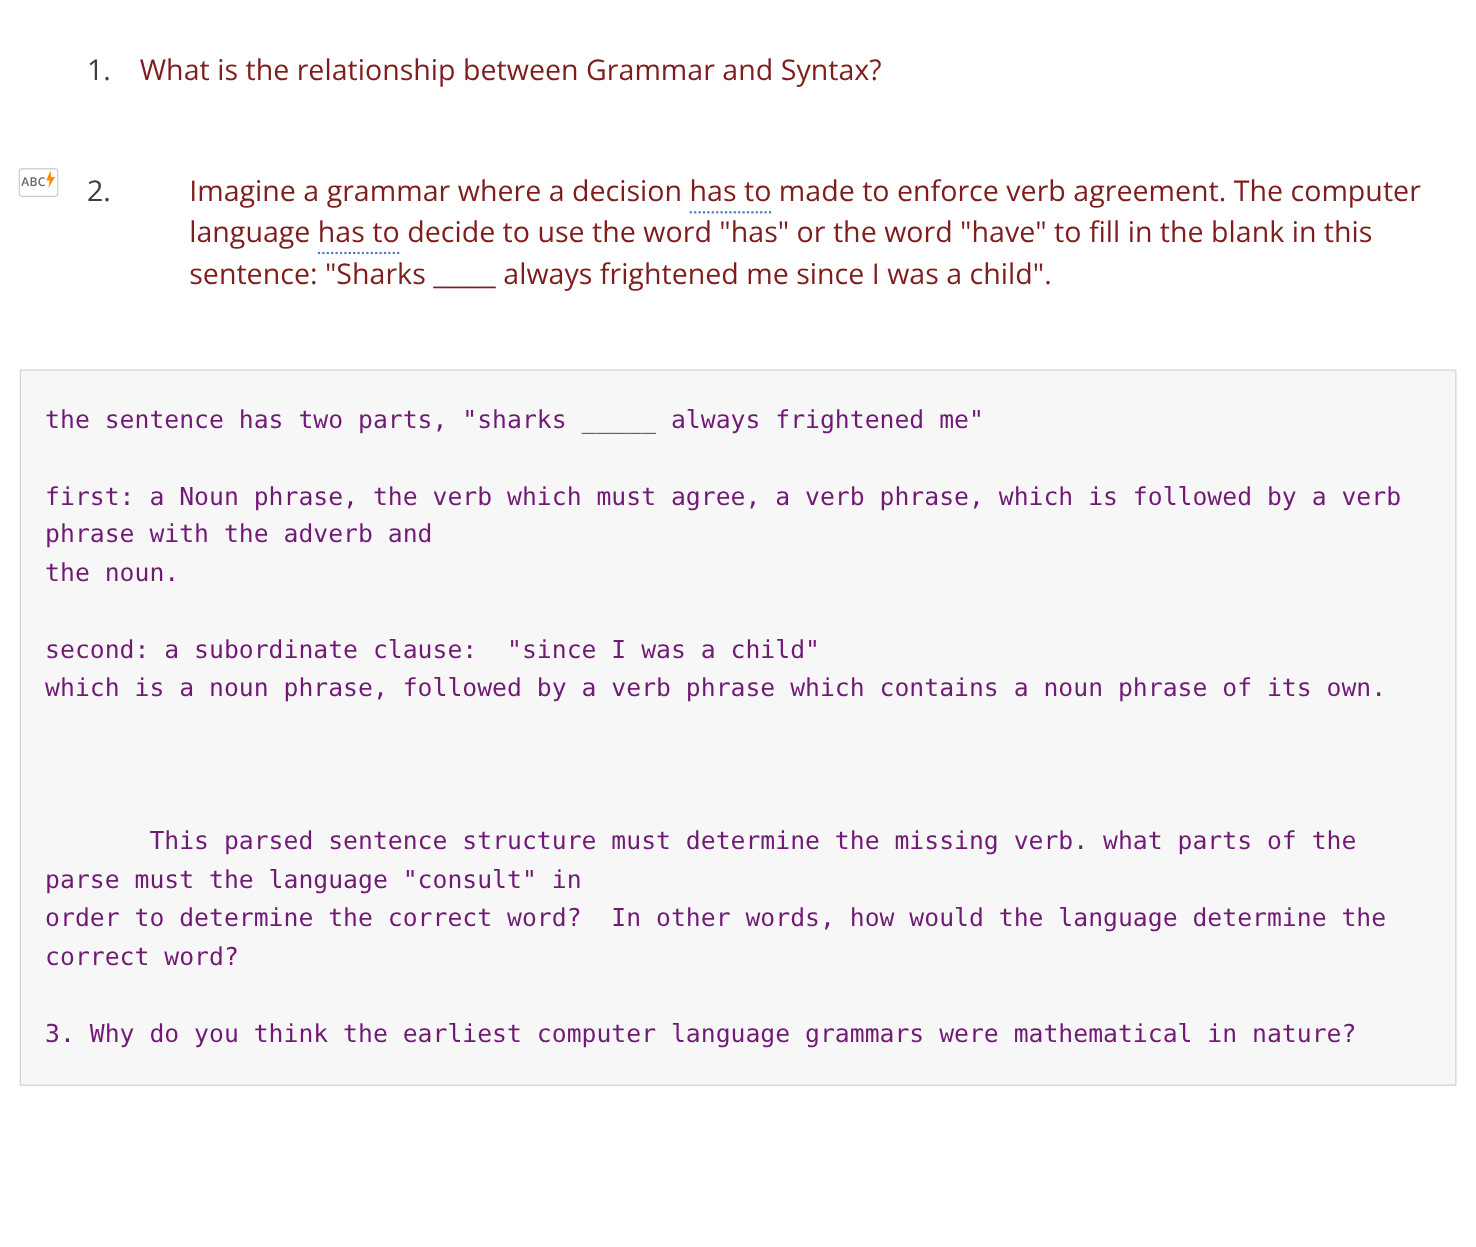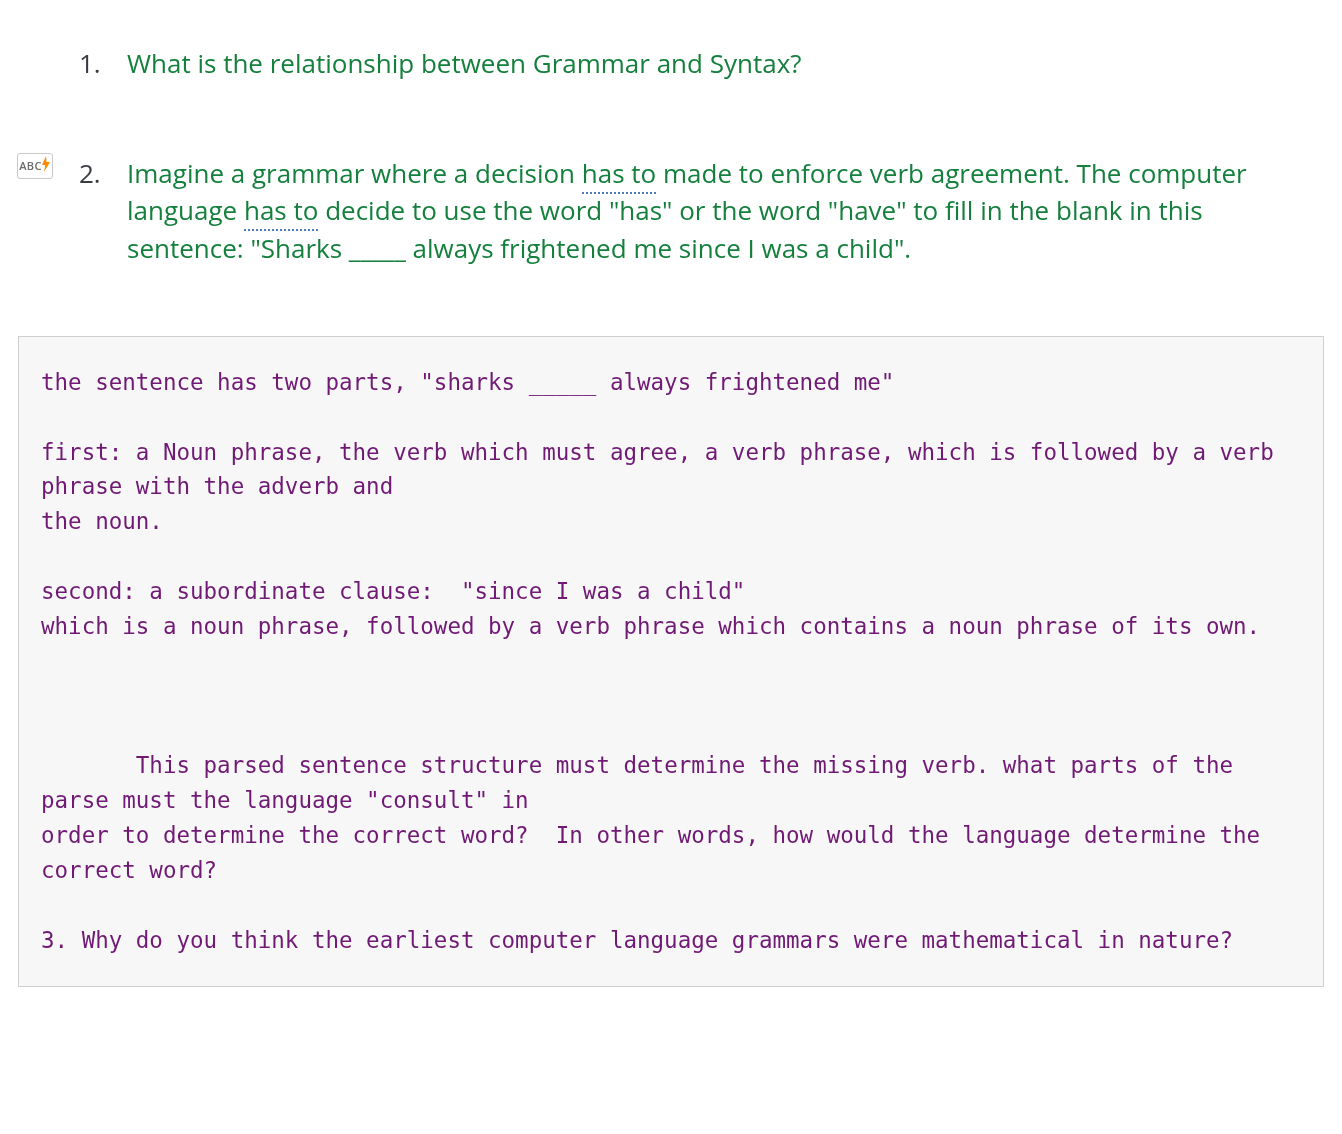--- a/index.html
+++ b/index.html
@@ -18,20 +18,21 @@
 
     .list-item {
       display: flex;
       align-items: flex-start;
       margin-bottom: 72px;
       position: relative;
     }
 
     .list-item.second {
       margin-bottom: 68px;
+      gap: 45px;
     }
 
     .badge {
       position: absolute;
       left: -62px;
       top: -2px;
       width: 36px;
       height: 26px;
       border: 1px solid #c9c9c9;
       border-radius: 3px;
@@ -55,21 +56,21 @@
       font-size: 26px;
       font-weight: 400;
       color: #393c42;
       line-height: 1.45;
       text-align: left;
     }
 
     .item-text {
       font-size: 26px;
       font-weight: 400;
-      color: #15803d;
+      color: #7f1d1d;
       line-height: 1.45;
       max-width: 1140px;
     }
 
     .dotted {
       border-bottom: 2px dotted #4f7abf;
       padding-bottom: 1px;
     }
 
     .blank {

